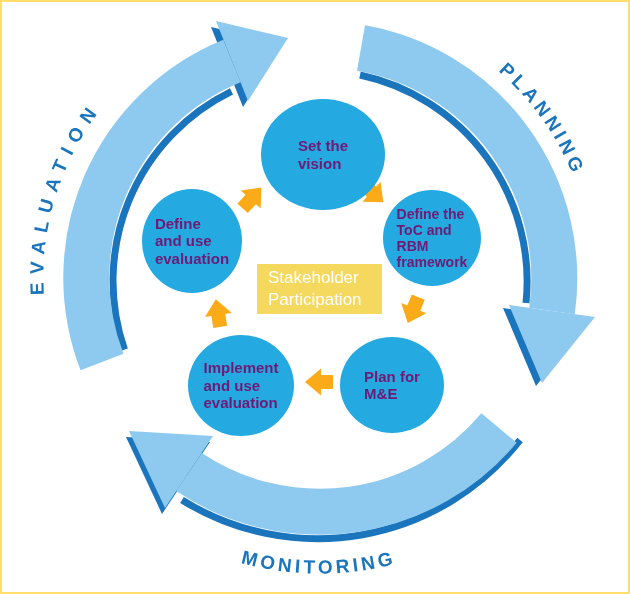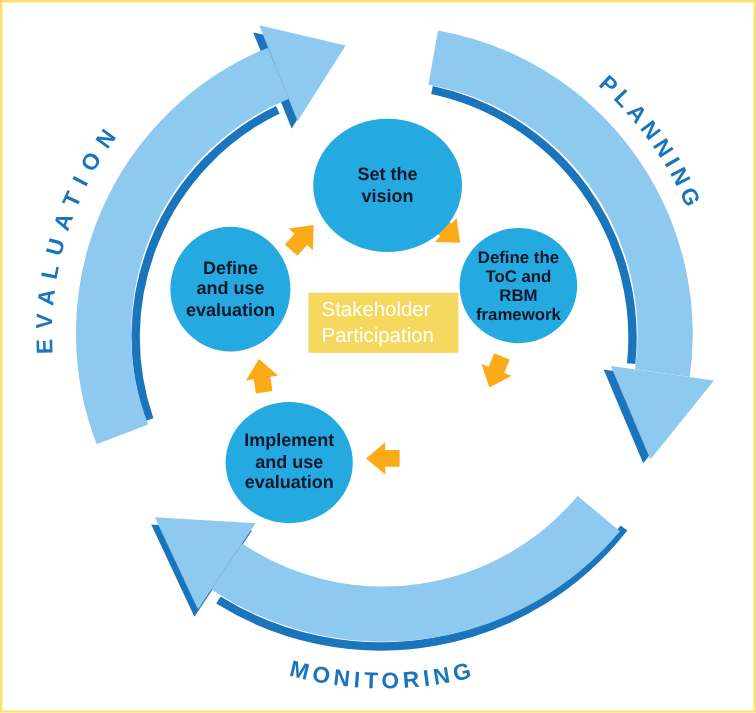--- a/index.html
+++ b/index.html
@@ -10,31 +10,31 @@
   }
   .diagram-svg { position:absolute; left:0; top:0; }
   .ring-band { fill:none; stroke:#8EC9EF; stroke-width:46; stroke-linecap:butt; }
   .ring-shadow { fill:none; stroke:#1B75BC; stroke-width:7; stroke-linecap:butt; }
   .head { fill:#8EC9EF; }
   .head-shadow { fill:#1B75BC; }
   .ring-label { fill:#1B75BC; font-family:"Liberation Sans","DejaVu Sans",sans-serif;
     font-weight:bold; font-size:19px; }
   .small-arrow { fill:#FBAB18; }
   .step {
-    position:absolute; border-radius:50%; background:#24A9E1; color:#0f172a;
-    font-weight:bold; font-size:15px; line-height:1.16; text-align:center;
+    position:absolute; border-radius:50%; background:#24A9E1; color:#701a75;
+    font-weight:bold; font-size:15px; line-height:1.16; 
     display:flex; align-items:center; justify-content:center; white-space:pre-line;
   }
   .step-set       { left:259px; top:97px;  width:124px; height:111px; }
   .step-define    { left:381px; top:188px; width:98px;  height:96px; font-size:14px; }
   .step-plan      { left:338px; top:335px; width:104px; height:96px; }
   .step-implement { left:186px; top:333px; width:106px; height:101px; }
   .step-manage    { left:140px; top:187px; width:100px; height:104px; }
   .center-box {
-    position:absolute; left:255px; top:242px; width:125px; height:50px;
+    position:absolute; left:255px; top:262px; width:125px; height:50px;
     background:#F5D95F; color:#ffffff; font-size:17px; line-height:1.32;
     display:flex; flex-direction:column; justify-content:center;
     padding-left:11px; box-sizing:border-box; white-space:pre-line;
   }
 </style>
 </head>
 <body>
 
 <div class="frame">
 
@@ -85,20 +85,22 @@
       <use href="#smallArrow" transform="translate(216,311) rotate(-99)"></use>
     </g>
   </svg>
 
   <div class="step step-set">Set the
 vision</div>
   <div class="step step-define">Define the
 ToC and
 RBM
 framework</div>
+  <div class="step step-plan">Plan for
+M&amp;E</div>
   <div class="step step-implement">Implement
 and use
 evaluation</div>
   <div class="step step-manage">Define
 and use
 evaluation</div>
 
   <div class="center-box">Stakeholder
 Participation</div>
 

